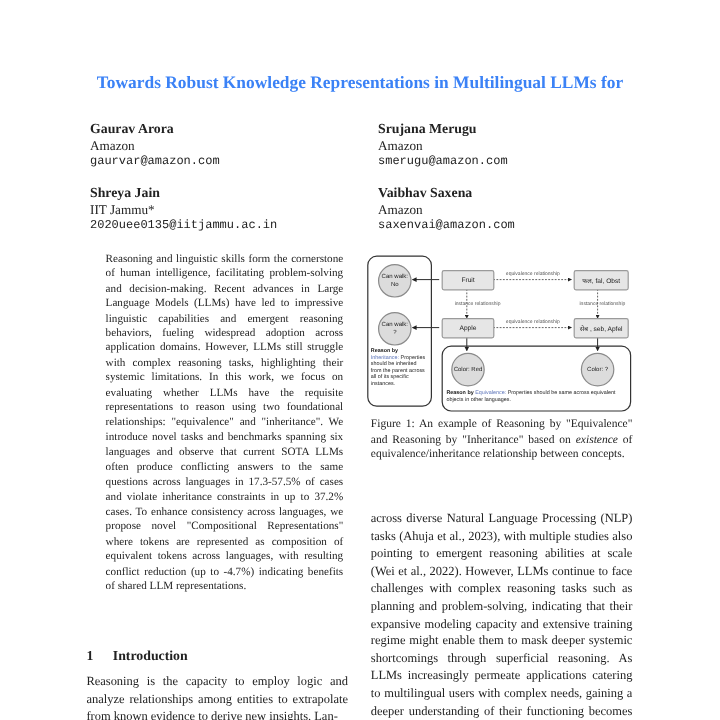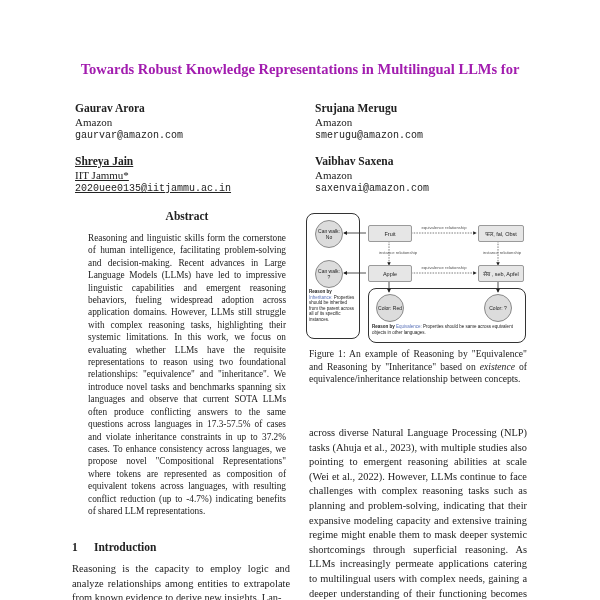--- a/index.html
+++ b/index.html
@@ -1,17 +1,17 @@
 <!DOCTYPE html>
 <html><head>
 <meta charset="utf-8">
 <style>
   html,body{margin:0;padding:0;background:#fff;}
   body{width:600px;height:600px;overflow:hidden;position:relative;font-family:"Liberation Serif",serif;color:#222;}
-  .title{position:absolute;top:60px;left:40px;width:520px;text-align:center;font-weight:bold;font-size:14.5px;line-height:18px;color:#a21caf;}
+  .title{position:absolute;top:60px;left:40px;width:520px;text-align:center;font-weight:bold;font-size:14.5px;line-height:18px;color:#3b82f6;}
   .mono{font-family:"Liberation Mono","DejaVu Sans Mono",monospace;font-weight:normal;font-size:13px;}
   .author{position:absolute;width:200px;text-align:left;font-size:11px;line-height:14px;}
   .author .name{font-weight:bold;font-size:11.5px;}
   .author .email{font-family:"Liberation Mono","DejaVu Sans Mono",monospace;font-size:10px;}
   .col-left{position:absolute;left:88px;top:210px;width:198px;}
   .abs-h{text-align:center;font-weight:bold;font-size:11.5px;margin-bottom:10px;}
   .abs-body{font-size:9.3px;line-height:12.4px;text-align:justify;hyphens:auto;}
   .section-h{position:absolute;left:72px;top:541px;font-weight:bold;font-size:11.5px;}
   .section-h .num{display:inline-block;width:22px;}
   .intro{position:absolute;left:72px;top:562px;width:218px;font-size:10.4px;line-height:14.6px;text-align:justify;}
@@ -38,33 +38,32 @@
 <div class="author" style="left:75px;top:101px;">
   <div class="name">Gaurav Arora</div>
   <div>Amazon</div>
   <div class="email">gaurvar@amazon.com</div>
 </div>
 <div class="author" style="left:315px;top:101px;">
   <div class="name">Srujana Merugu</div>
   <div>Amazon</div>
   <div class="email">smerugu@amazon.com</div>
 </div>
-<div class="author" style="left:75px;top:154px;text-decoration:underline;">
+<div class="author" style="left:75px;top:154px;">
   <div class="name">Shreya Jain</div>
   <div>IIT Jammu*</div>
   <div class="email">2020uee0135@iitjammu.ac.in</div>
 </div>
 <div class="author" style="left:315px;top:154px;">
   <div class="name">Vaibhav Saxena</div>
   <div>Amazon</div>
   <div class="email">saxenvai@amazon.com</div>
 </div>
 
 <div class="col-left">
-  <div class="abs-h">Abstract</div>
   <div class="abs-body">Reasoning and linguistic skills form the cornerstone of human intelligence, facilitating problem-solving and decision-making. Recent advances in Large Language Models (LLMs) have led to impressive linguistic capabilities and emergent reasoning behaviors, fueling widespread adoption across application domains. However, LLMs still struggle with complex reasoning tasks, highlighting their systemic limitations. In this work, we focus on evaluating whether LLMs have the requisite representations to reason using two foundational relationships: "equivalence" and "inheritance". We introduce novel tasks and benchmarks spanning six languages and observe that current SOTA LLMs often produce conflicting answers to the same questions across languages in 17.3-57.5% of cases and violate inheritance constraints in up to 37.2% cases. To enhance consistency across languages, we propose novel "Compositional Representations" where tokens are represented as composition of equivalent tokens across languages, with resulting conflict reduction (up to -4.7%) indicating benefits of shared LLM representations.</div>
 </div>
 
 <div class="section-h"><span class="num">1</span><span>Introduction</span></div>
 <div class="intro">Reasoning is the capacity to employ logic and analyze relationships among entities to extrapolate from known evidence to derive new insights. Lan-</div>
 
 <div class="diagram">
   <svg class="arrows" width="220" height="132" viewBox="0 0 220 132">
     <defs>
       <marker id="ah" markerWidth="5" markerHeight="5" refX="4" refY="2.5" orient="auto">

